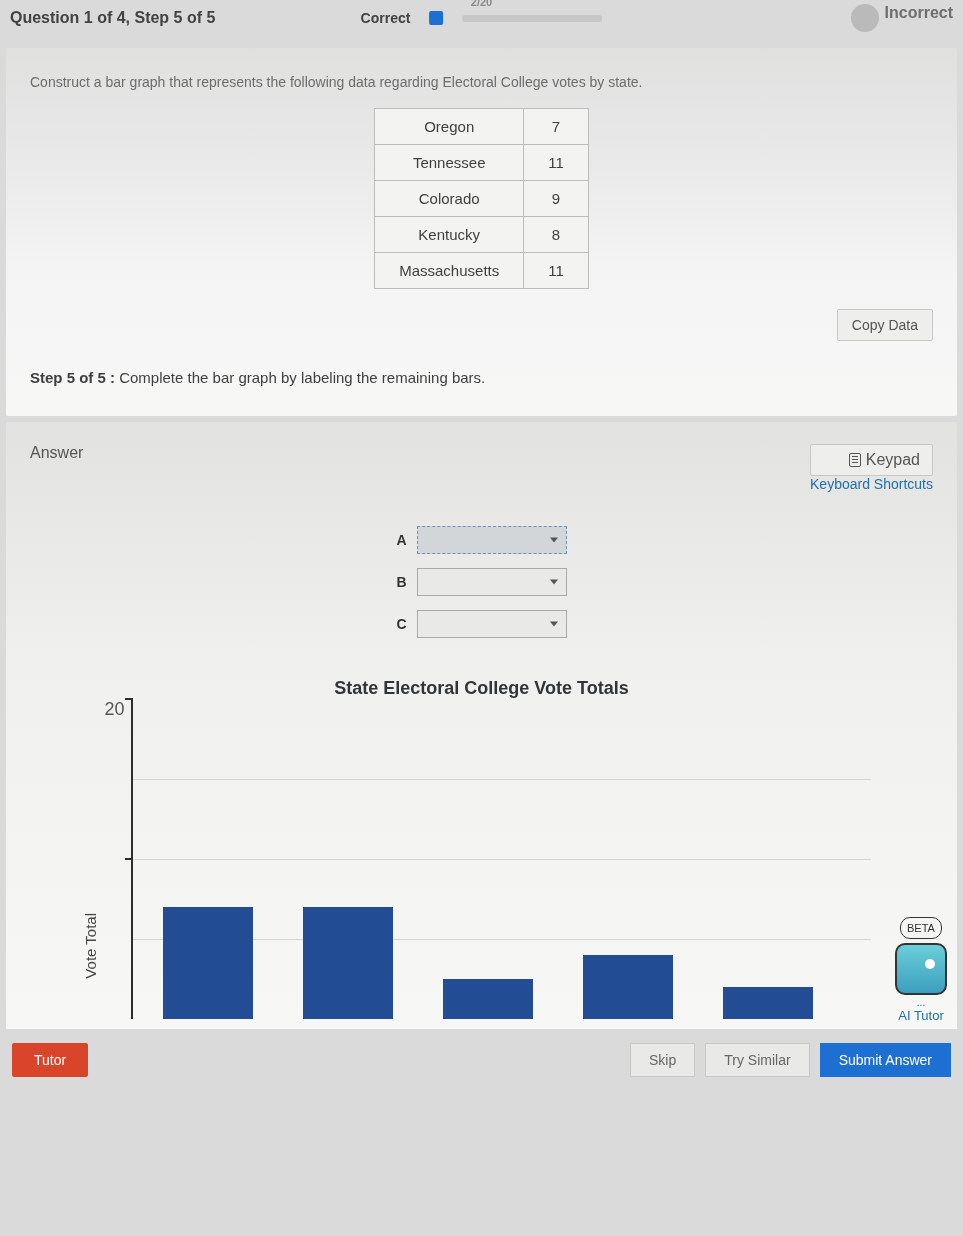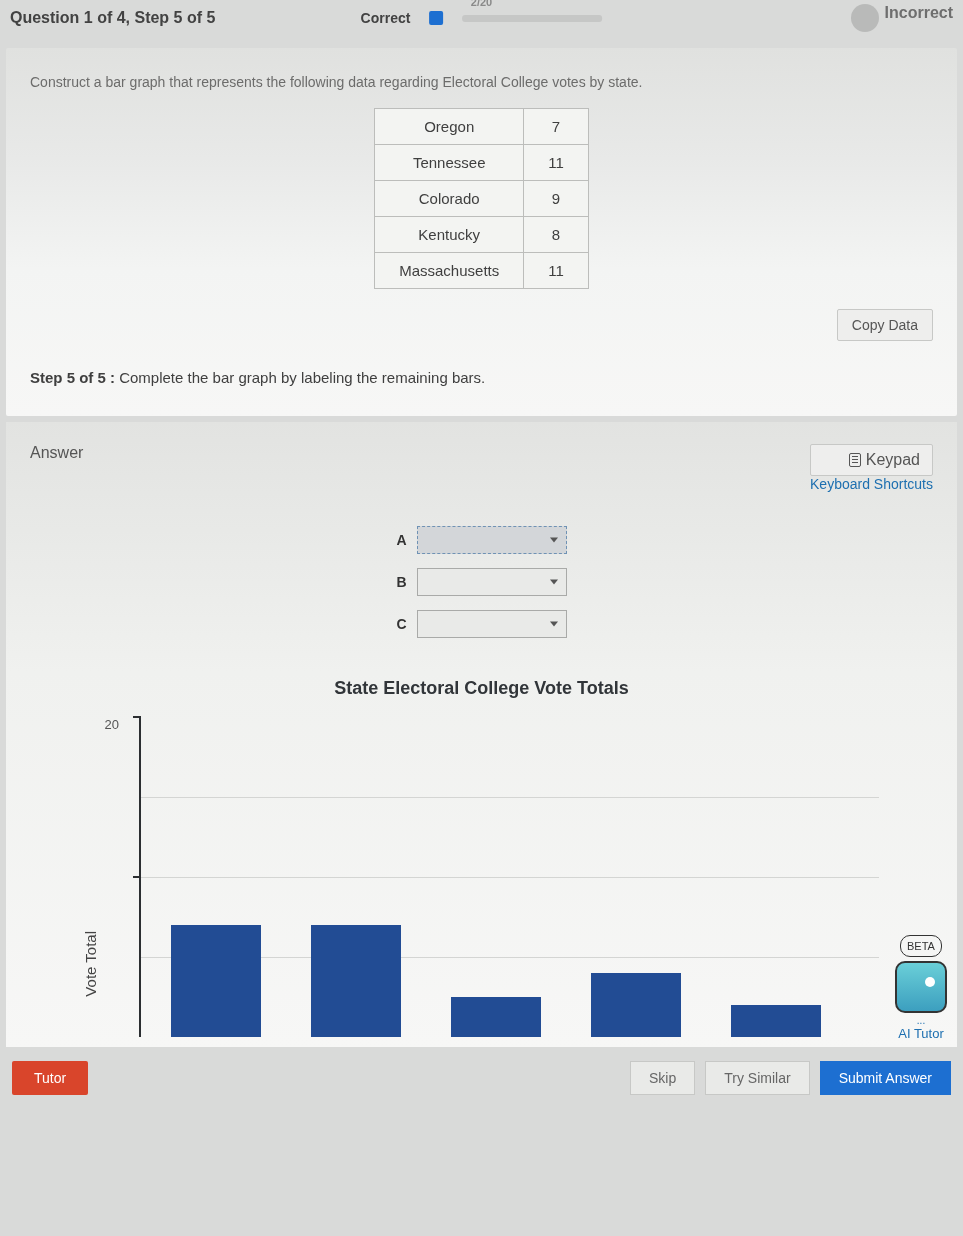--- a/index.html
+++ b/index.html
@@ -28,24 +28,24 @@
   .keypad-btn .ico{display:inline-block;width:12px;height:14px;border:1.5px solid #555;border-radius:2px;margin-right:5px;vertical-align:-2px;position:relative}
   .keypad-btn .ico:before{content:"";position:absolute;top:2px;left:2px;right:2px;height:1px;background:#555;box-shadow:0 3px 0 #555,0 6px 0 #555}
   .kb-short{color:#1d6fb0;font-size:14px;cursor:pointer}
   .dd-group{display:flex;flex-direction:column;align-items:center;gap:14px;margin:34px 0 40px 0}
   .dd-row{display:flex;align-items:center;gap:10px}
   .dd-row .let{font-weight:700;font-size:14px;color:#333}
   .dd{width:150px;height:28px;border:1px solid #a9aaa8;background:#e9eae8;position:relative;cursor:pointer}
   .dd.active{border:1px dashed #6f92b4;background:#d3d6d9}
   .dd .caret{position:absolute;right:8px;top:50%;transform:translateY(-50%);width:0;height:0;border-left:4px solid transparent;border-right:4px solid transparent;border-top:5px solid #555}
   .chart-wrap{margin:0 auto;width:800px}
-  .chart-title{text-align:center;font-weight:700;font-size:18px;color:#313539;margin-bottom:18px}
+  .chart-title{text-align:center;font-weight:700;font-size:18px;color:#313539;}
   .chart-box{display:flex}
   .y-axis-lbl{writing-mode:vertical-rl;transform:rotate(180deg);font-size:15px;color:#444;align-self:flex-end;margin-bottom:40px;margin-right:6px}
-  .y-tick{font-size:13px;color:#555;text-align:right;padding-right:20px}
+  .y-tick{font-size:18px;color:#555;text-align:right;padding-right:6px}
   .plot{position:relative;width:740px;height:320px;border-left:2px solid #2b2e31;border-bottom:0}
   .grid-h{position:absolute;left:0;right:0;height:1px;background:#d4d5d3}
   .tick-mark{position:absolute;left:-8px;width:8px;height:2px;background:#2b2e31}
   .bar{position:absolute;bottom:0;background:#224c94;width:90px}
   .ai-tutor{position:absolute;right:10px;bottom:6px;text-align:center;font-size:13px;color:#1d6fb0}
   .ai-tutor .badge{border:1.5px solid #333;border-radius:10px;padding:4px 6px;font-size:11px;color:#333;display:inline-block;margin-bottom:2px}
   .ai-tutor .head{width:52px;height:52px;border:2px solid #333;border-radius:10px;background:linear-gradient(180deg,#6acfd8 0%,#3c9fbf 100%);position:relative;margin:2px auto}
   .ai-tutor .head:before{content:"";position:absolute;right:10px;top:14px;width:10px;height:10px;background:#fff;border-radius:50%}
   .footer{display:flex;align-items:flex-start;justify-content:space-between;padding:14px 12px 18px 12px}
   .tutor-btn{background:#d9452b;color:#fff;padding:9px 22px;font-size:14px;border-radius:2px;cursor:pointer}

